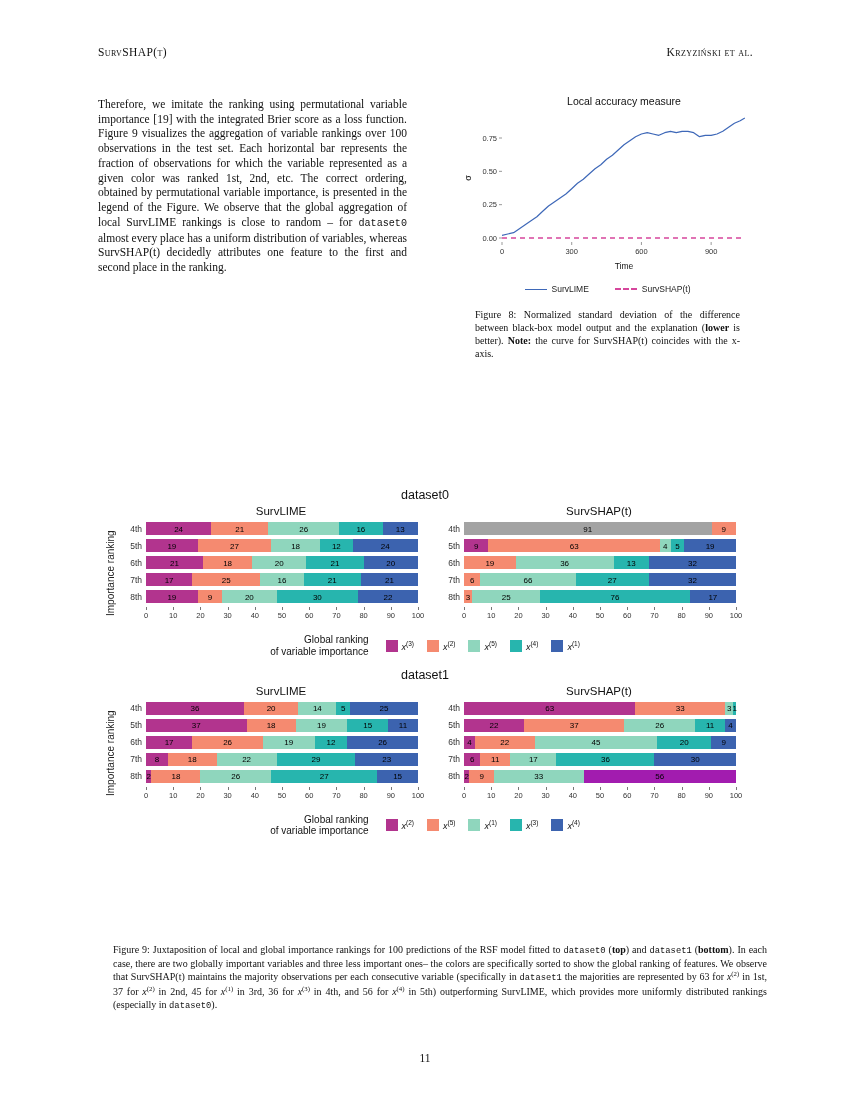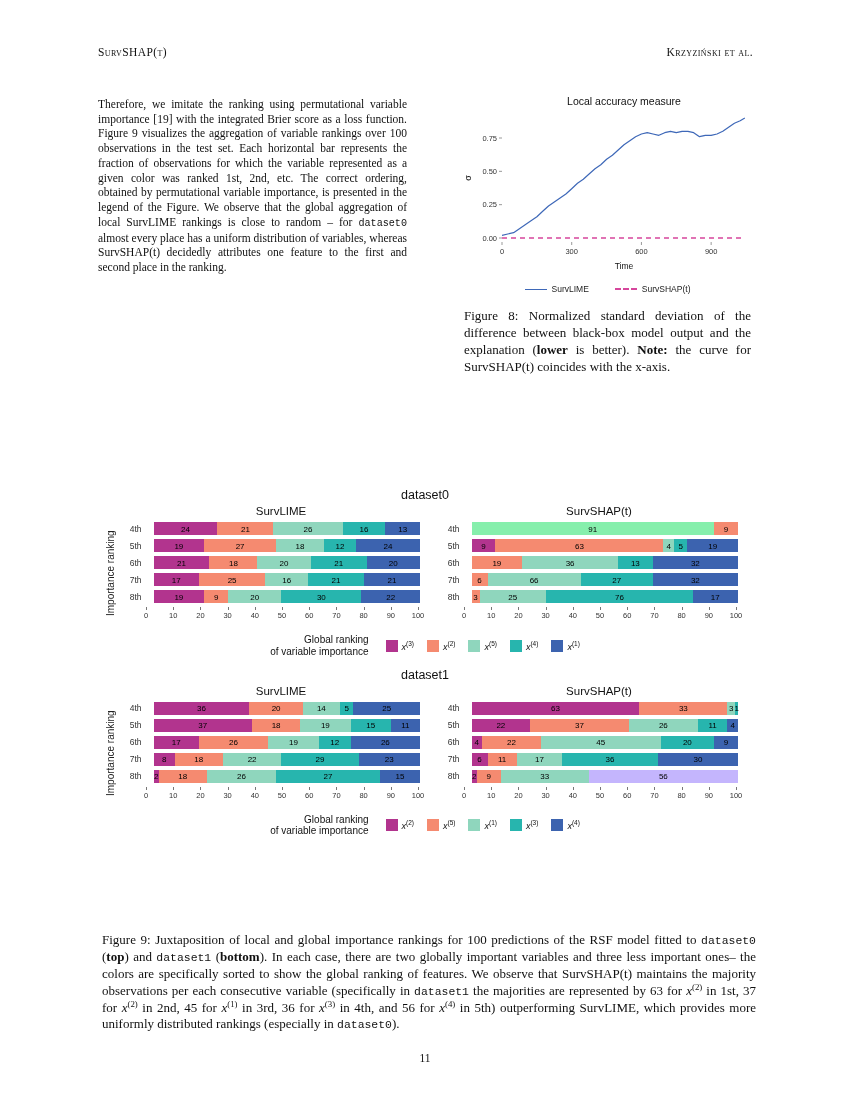--- a/index.html
+++ b/index.html
@@ -3,21 +3,21 @@
 <meta charset="utf-8">
 <style>
   html,body{margin:0;padding:0;background:#ffffff;}
   .page{position:relative;width:850px;height:1100px;background:#fff;overflow:hidden;
         font-family:"Liberation Serif","DejaVu Serif",serif;color:#111;}
   .sc{font-variant:small-caps;letter-spacing:.4px;}
   .header{position:absolute;top:46px;left:98px;right:97px;display:flex;justify-content:space-between;
           font-size:11.5px;}
   .left-col{position:absolute;top:97px;left:98px;width:309px;}
   .left-col p{margin:0 0 7px 0;text-align:justify;font-size:11.5px;line-height:1.28;}
-  .caption{text-align:justify;font-size:13px;line-height:1.3;margin:4px;}
+  .caption{text-align:justify;font-size:10px;line-height:1.3;margin:15px;}
   .rt-mono{font-family:"Liberation Mono","DejaVu Sans Mono",monospace;font-size:.88em;}
   .rt-bold{font-weight:bold;}
   .rt-it{font-style:italic;}
   .rt-sup{vertical-align:super;font-size:.68em;line-height:0;}
   
   .fig8-block{position:absolute;top:94px;left:460px;width:295px;}
   .fig8-chart{width:295px;font-family:"Liberation Sans","DejaVu Sans",sans-serif;}
   .fig8-legend{display:flex;justify-content:center;align-items:center;gap:26px;
                font-size:8.5px;color:#222;margin-top:2px;}
   .fig8-legend-item{display:flex;align-items:center;gap:5px;}
@@ -28,21 +28,21 @@
               font-family:"Liberation Sans","DejaVu Sans",sans-serif;}
   .bar-group{margin-bottom:10px;}
   .bg-title{text-align:center;font-size:12.5px;color:#111;margin-bottom:3px;}
   .bg-body{display:flex;margin-left:4px;}
   .bg-ylabel{writing-mode:vertical-rl;transform:rotate(180deg);font-size:10px;color:#222;
              width:16px;height:104px;display:flex;align-items:center;justify-content:center;margin-top:16px;}
   .bg-panels{display:flex;gap:16px;}
   .bg-panel{width:302px;}
   .bg-panel-title{font-size:11.5px;text-align:center;padding-left:24px;margin-bottom:5px;color:#111;}
   .bg-row{display:flex;align-items:center;height:13px;margin-bottom:4px;}
-  .bg-row-label{width:24px;font-size:8.5px;text-align:right;padding-right:12px;color:#333;}
+  .bg-row-label{width:24px;font-size:8.5px;text-align:right;padding-right:4px;color:#333;}
   .bg-bar{display:flex;height:13px;width:272px;}
   .bg-seg{position:relative;height:100%;}
   .bg-seg-label{position:absolute;left:50%;top:50%;transform:translate(-50%,-50%);
                 font-size:8px;color:#000;white-space:nowrap;}
   .bg-axis-wrap{margin-left:28px;width:272px;position:relative;height:15px;margin-top:1px;}
   .bg-tickmark{position:absolute;width:1px;height:3px;background:#777;top:0;}
   .bg-tick{position:absolute;transform:translateX(-50%);font-size:7.5px;color:#333;top:4px;}
   .bg-legend{display:flex;justify-content:center;align-items:center;gap:13px;margin:9px 0 2px;}
   .bg-legend-title{font-size:10px;text-align:right;white-space:pre-line;line-height:1.18;
                    color:#111;margin-right:4px;}
@@ -234,21 +234,21 @@
                 <span class="bg-tick" style="left: 90%;">90</span>
                 <span class="bg-tickmark" style="left: 100%;"></span>
                 <span class="bg-tick" style="left: 100%;">100</span>
               </div>
             </div>
             <div class="bg-panel">
               <div class="bg-panel-title">SurvSHAP(t)</div>
               <div class="bg-row">
                 <div class="bg-row-label">4th</div>
                 <div class="bg-bar">
-                  <div class="bg-seg" style="width: 91%; background: #86efac;">
+                  <div class="bg-seg" style="width: 91%; background: #a3a3a3;">
                     <span class="bg-seg-label">91</span>
                   </div>
                   <div class="bg-seg" style="width: 9%; background: rgb(245, 138, 112);">
                     <span class="bg-seg-label">9</span>
                   </div>
                 </div>
               </div>
               <div class="bg-row">
                 <div class="bg-row-label">5th</div>
                 <div class="bg-bar">
@@ -588,21 +588,21 @@
                 <div class="bg-bar">
                   <div class="bg-seg" style="width: 2%; background: rgb(178, 52, 142);">
                     <span class="bg-seg-label">2</span>
                   </div>
                   <div class="bg-seg" style="width: 9%; background: rgb(245, 138, 112);">
                     <span class="bg-seg-label">9</span>
                   </div>
                   <div class="bg-seg" style="width: 33%; background: rgb(143, 214, 189);">
                     <span class="bg-seg-label">33</span>
                   </div>
-                  <div class="bg-seg" style="width: 56%; background: #c4b5fd;">
+                  <div class="bg-seg" style="width: 56%; background: #a21caf;">
                     <span class="bg-seg-label">56</span>
                   </div>
                 </div>
               </div>
               <div class="bg-axis-wrap">
                 <span class="bg-tickmark" style="left: 0%;"></span>
                 <span class="bg-tick" style="left: 0%;">0</span>
                 <span class="bg-tickmark" style="left: 10%;"></span>
                 <span class="bg-tick" style="left: 10%;">10</span>
                 <span class="bg-tickmark" style="left: 20%;"></span>

